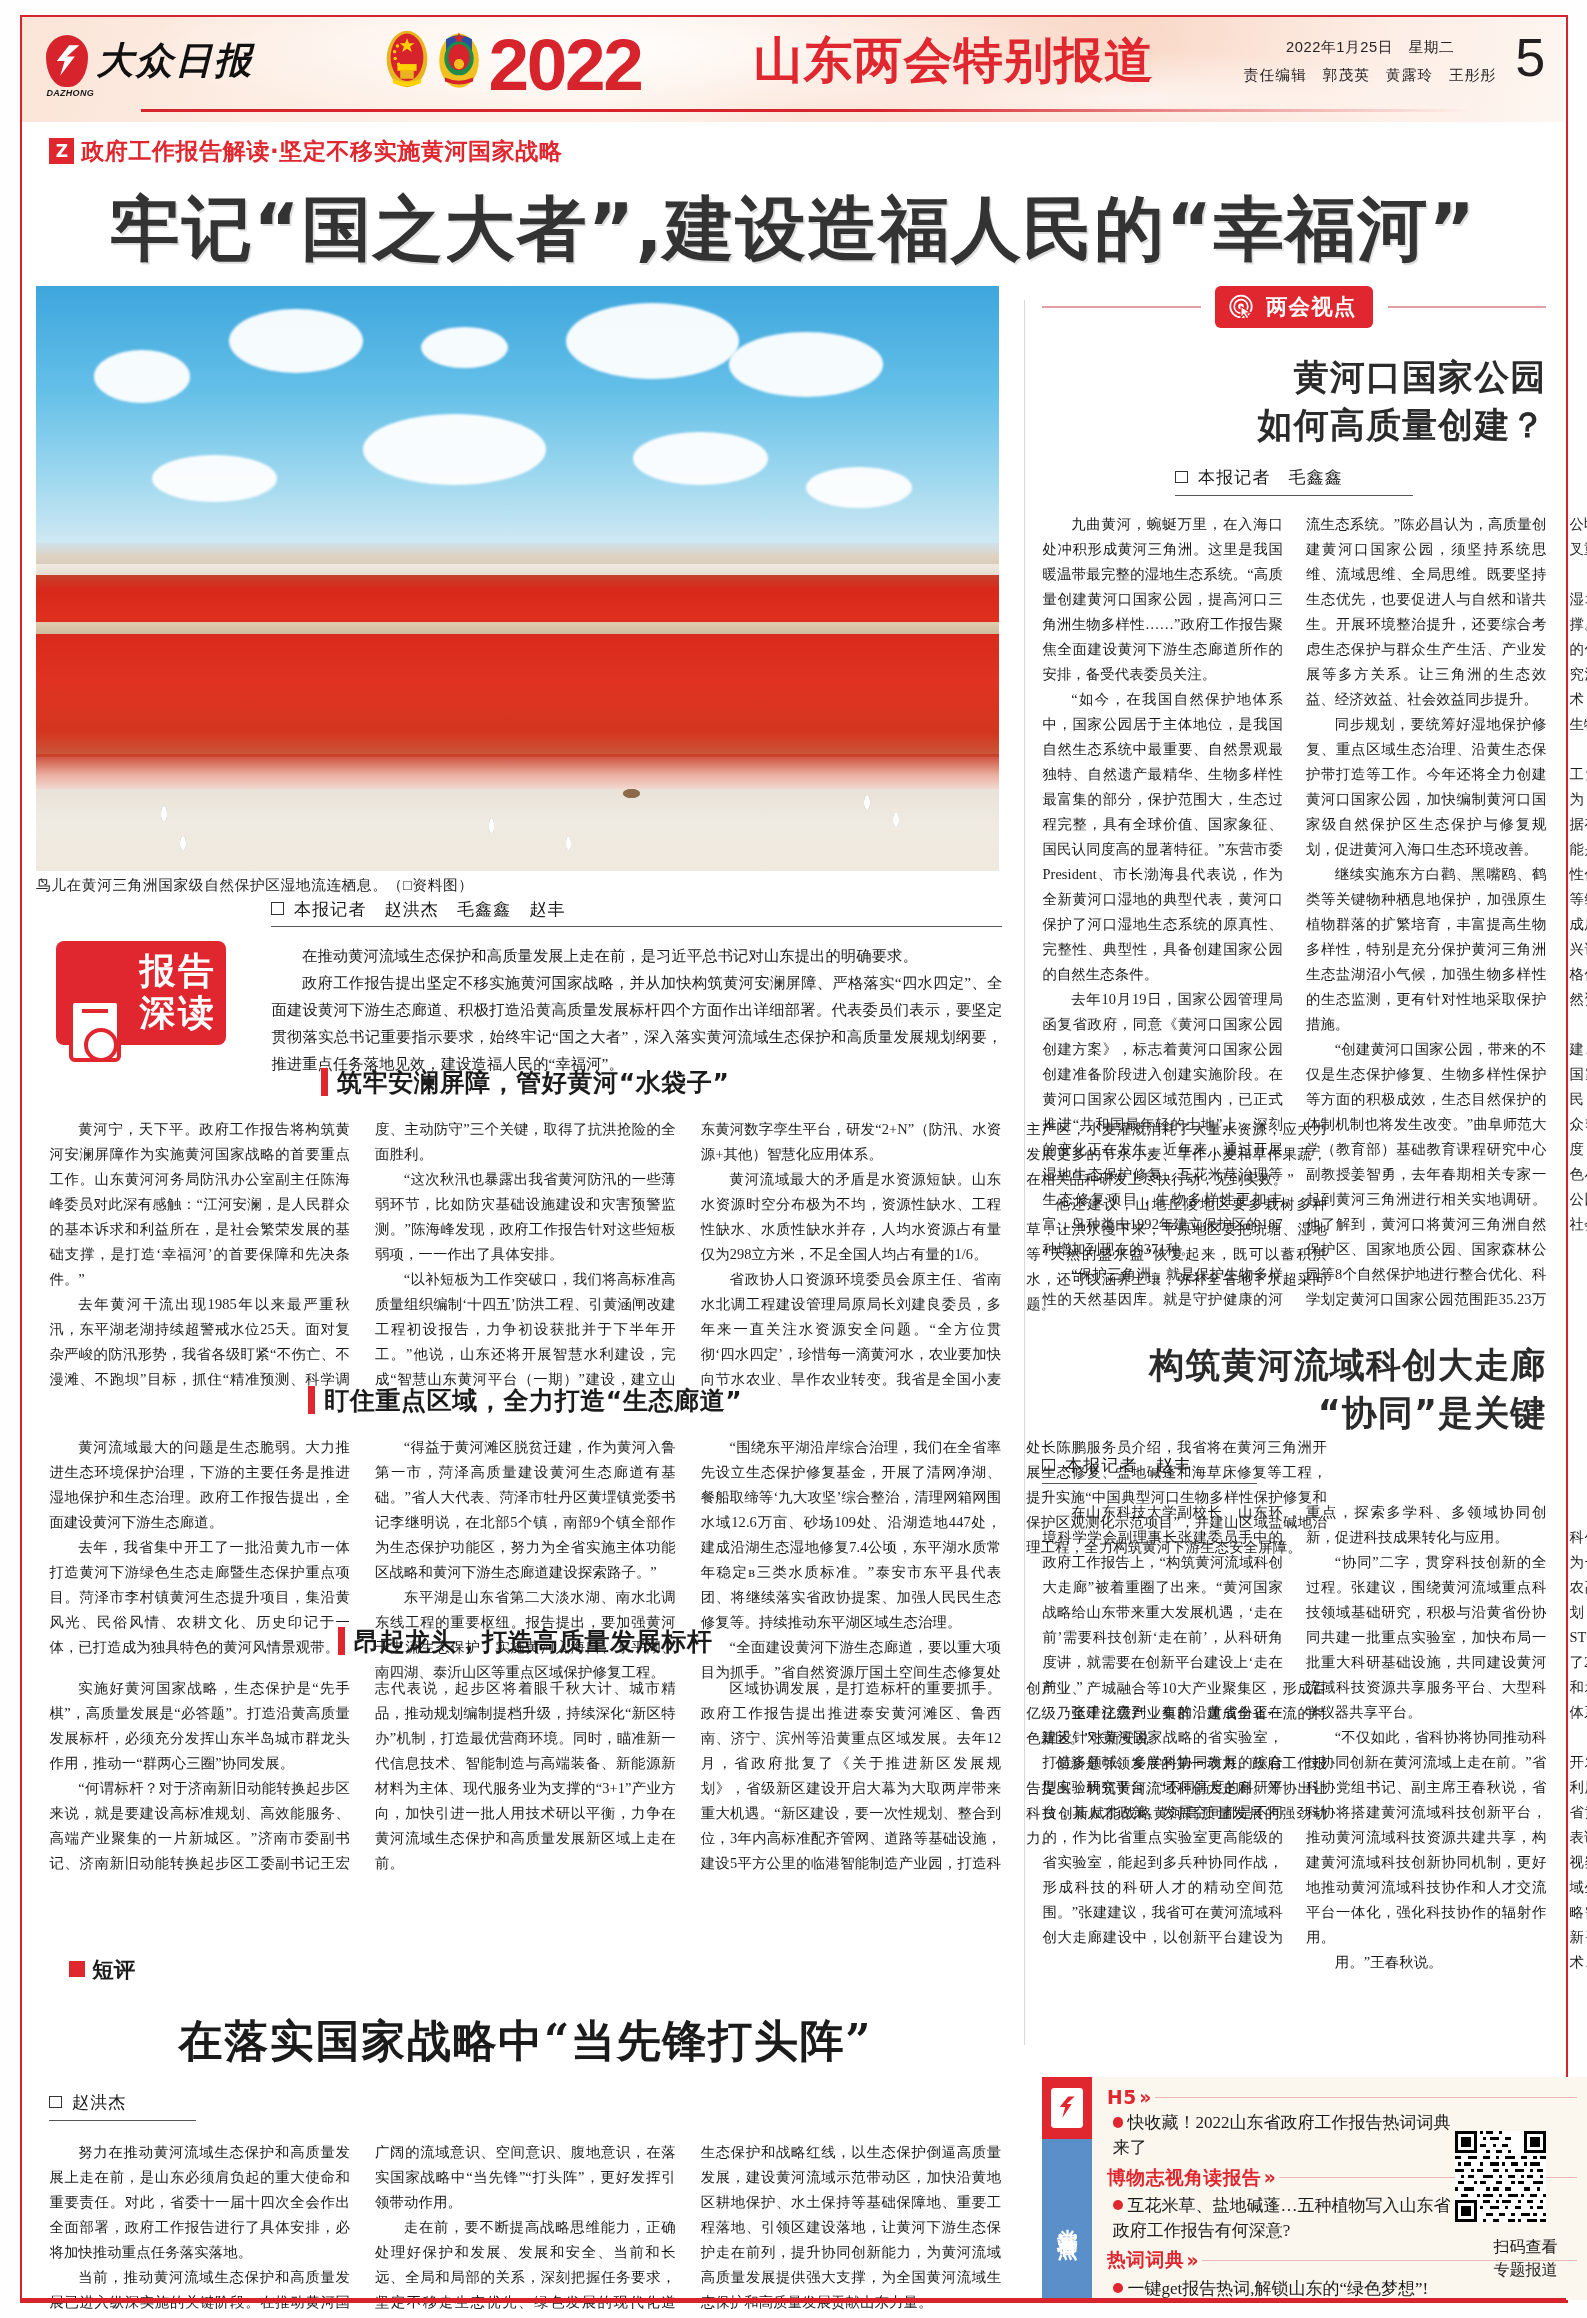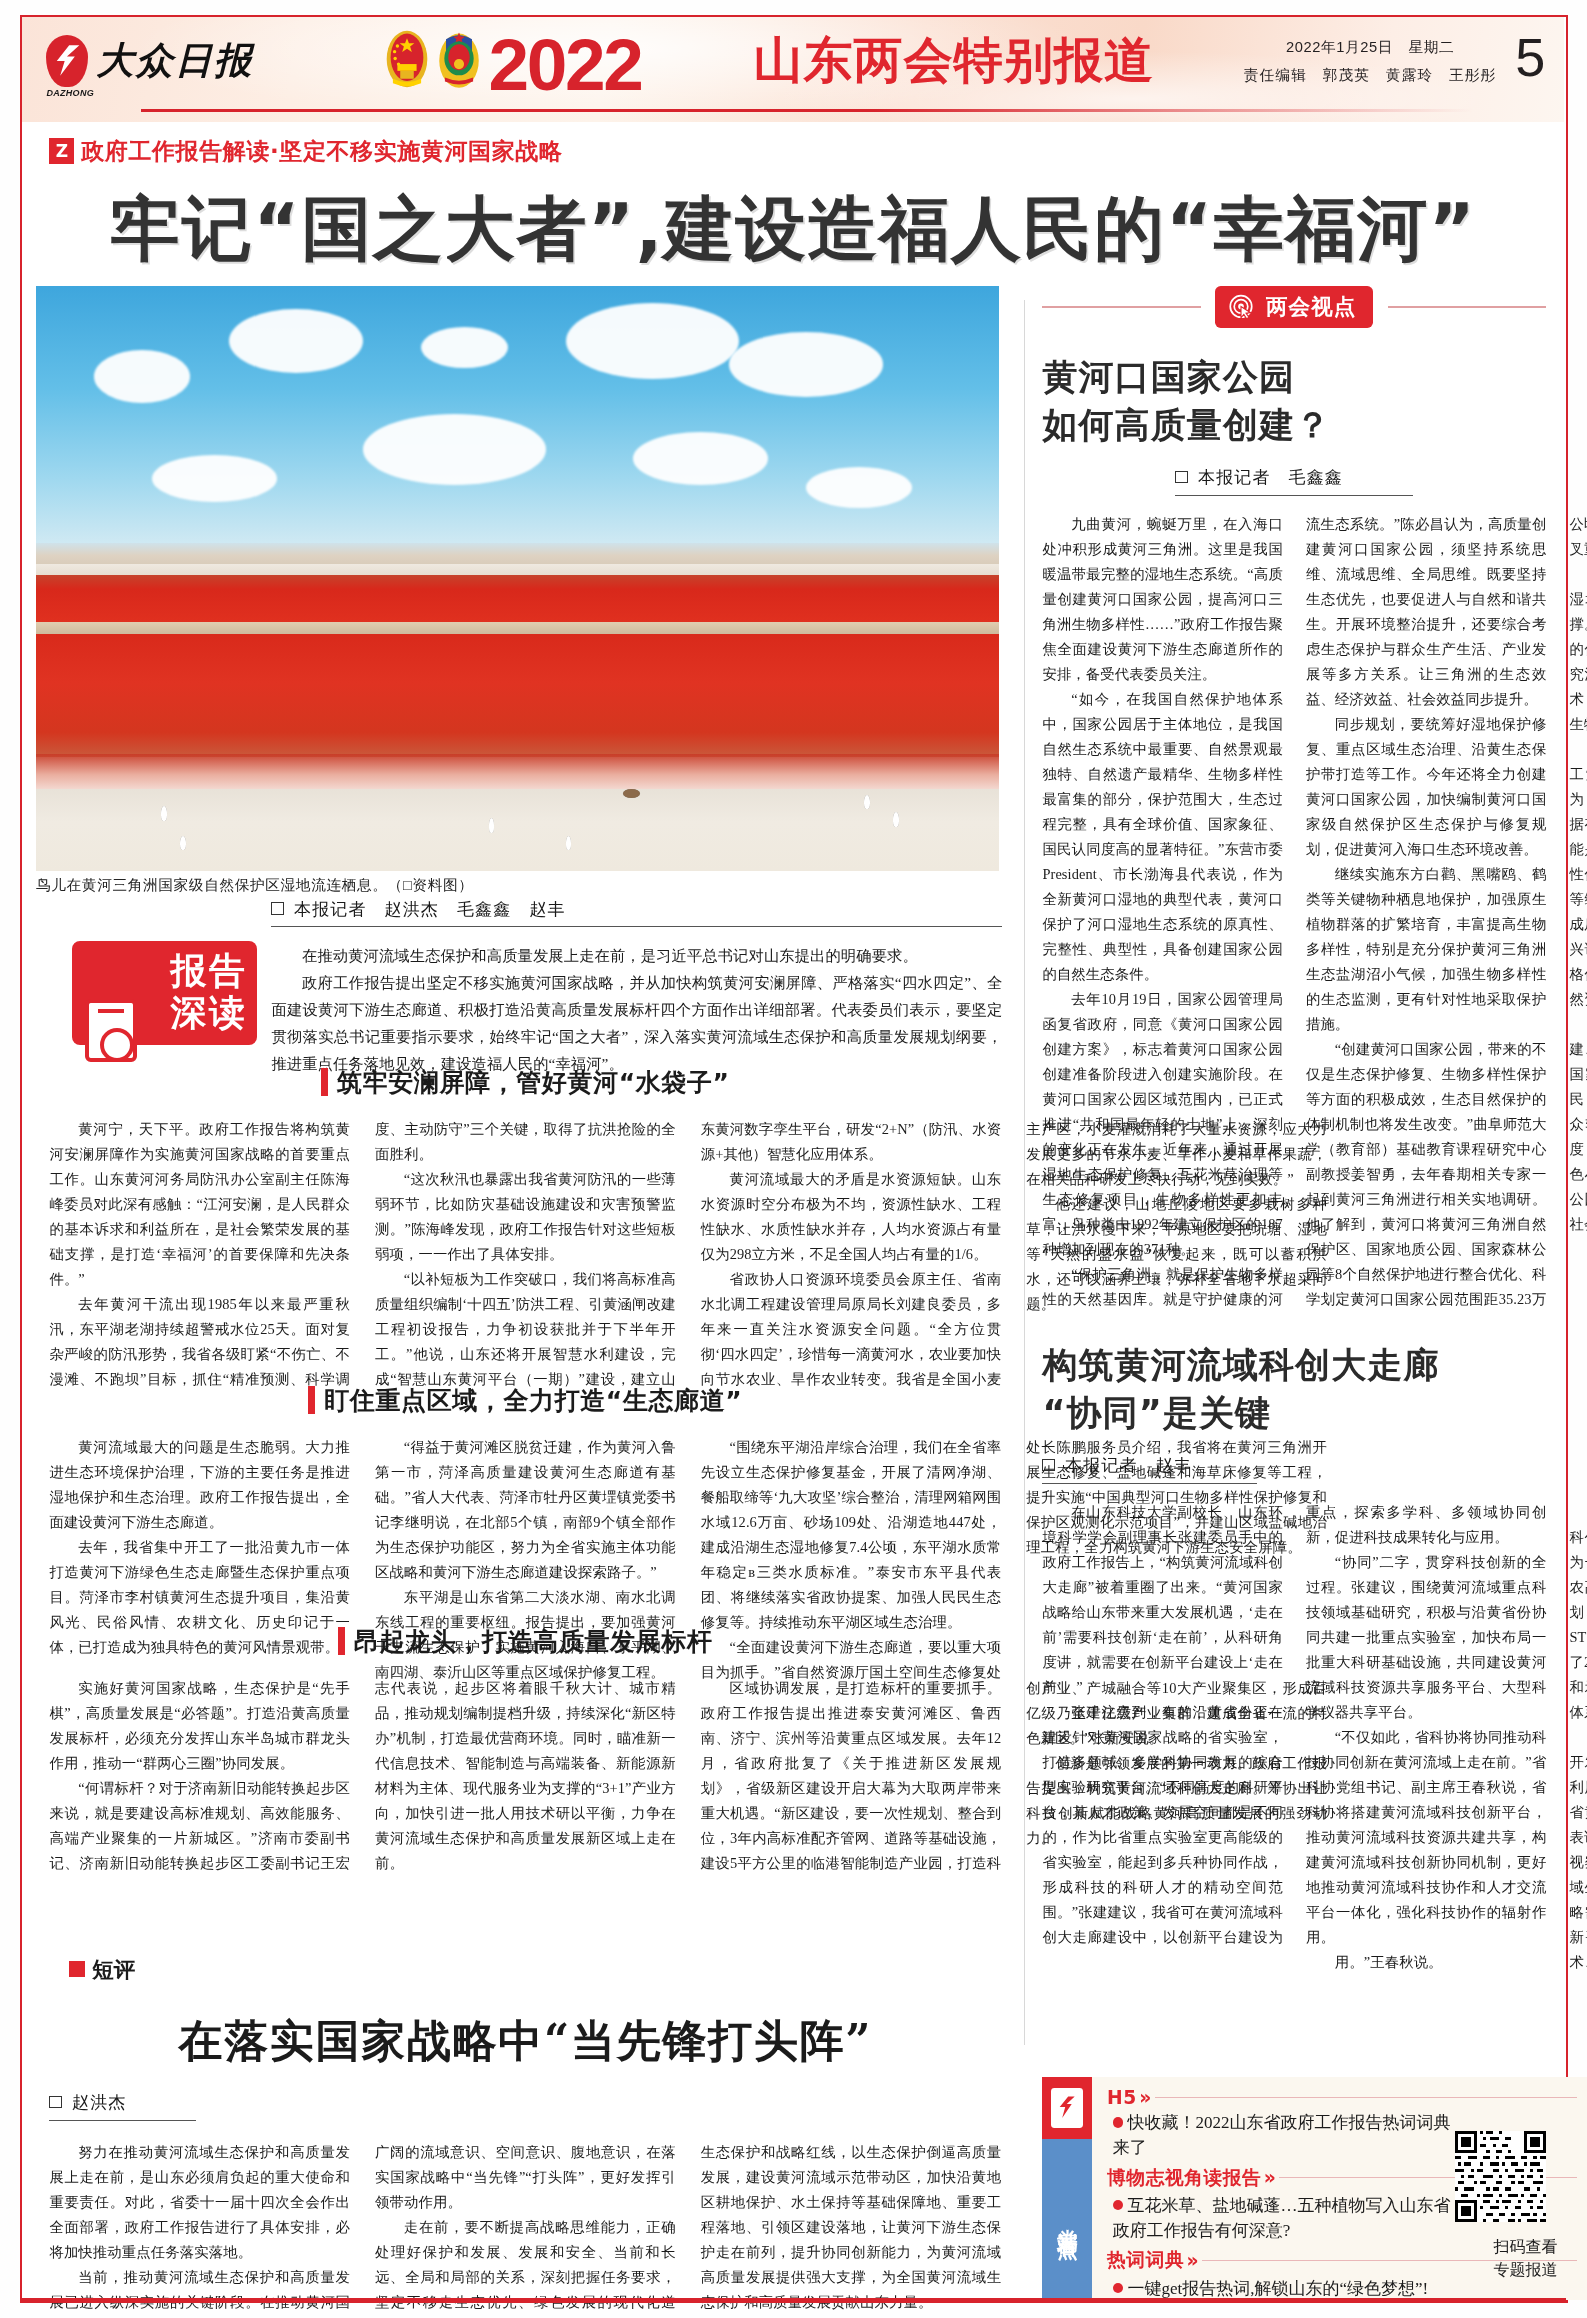--- a/index.html
+++ b/index.html
@@ -138,22 +138,22 @@
     position:absolute; left:13.6px; top:859px; width:963px;
     font-family:"Liberation Serif", serif;
     font-size:14.7px; color:#222; letter-spacing:0.6px;
   }
 
   
   .report-badge {
     position:absolute; left:34px; top:924px; width:176px;
   }
   .rb-box {
-    background:#e0262e; color:#fff; width:185px; padding:9px 10.2px 11.3px 10.2px;
-    border-radius:8px; position:relative;margin-left:16px;
+    background:#e0262e; color:#fff; width:170px; padding:9px 10.2px 11.3px 10.2px;
+    border-radius:8px; position:relative;
   }
   .rb-line { font-family:"DejaVu Sans", sans-serif; font-weight:bold;
              font-size:36px; letter-spacing:2.3px; line-height:42px; text-align:right; }
   .rb-doc {
     position:absolute; left:12.5px; bottom:-17px; width:52px; height:63px;
     background:#fff; border:4px solid #e0262e; border-radius:5.7px;
   }
   .rb-doc:after {
     content:""; position:absolute; left:11.3px; top:25px;
     width:26px; height:26px; border:4px solid #e0262e; border-radius:50%;
@@ -208,21 +208,21 @@
   }
   .vb-pill:after {
     content:""; position:absolute; left:5.7px; top:6.8px; right:-5.7px; bottom:-6.8px;
     border:1.7px solid #e0262e; border-radius:5.7px; z-index:-1;
   }
   .vb-icon { width:26px; height:26px; position:relative; }
 
   .rail-head {
     font-family:"DejaVu Sans", sans-serif;
     font-size:35px; font-weight:bold; color:#2b2b2b;
-    text-align:left; line-height:48px; letter-spacing:1.1px;
+    text-align:right; line-height:48px; letter-spacing:1.1px;
     margin-bottom:17px;
   }
 
   
   .comment-label {
     display:flex; align-items:center; gap:6.8px;
     font-family:"DejaVu Sans", sans-serif; font-size:21.5px; font-weight:bold; color:#1b1b1b;padding-left:20px;
   }
   .comment-label .sq { width:16px; height:16px; background:#e0262e; display:inline-block; }
   .comment-headline {

